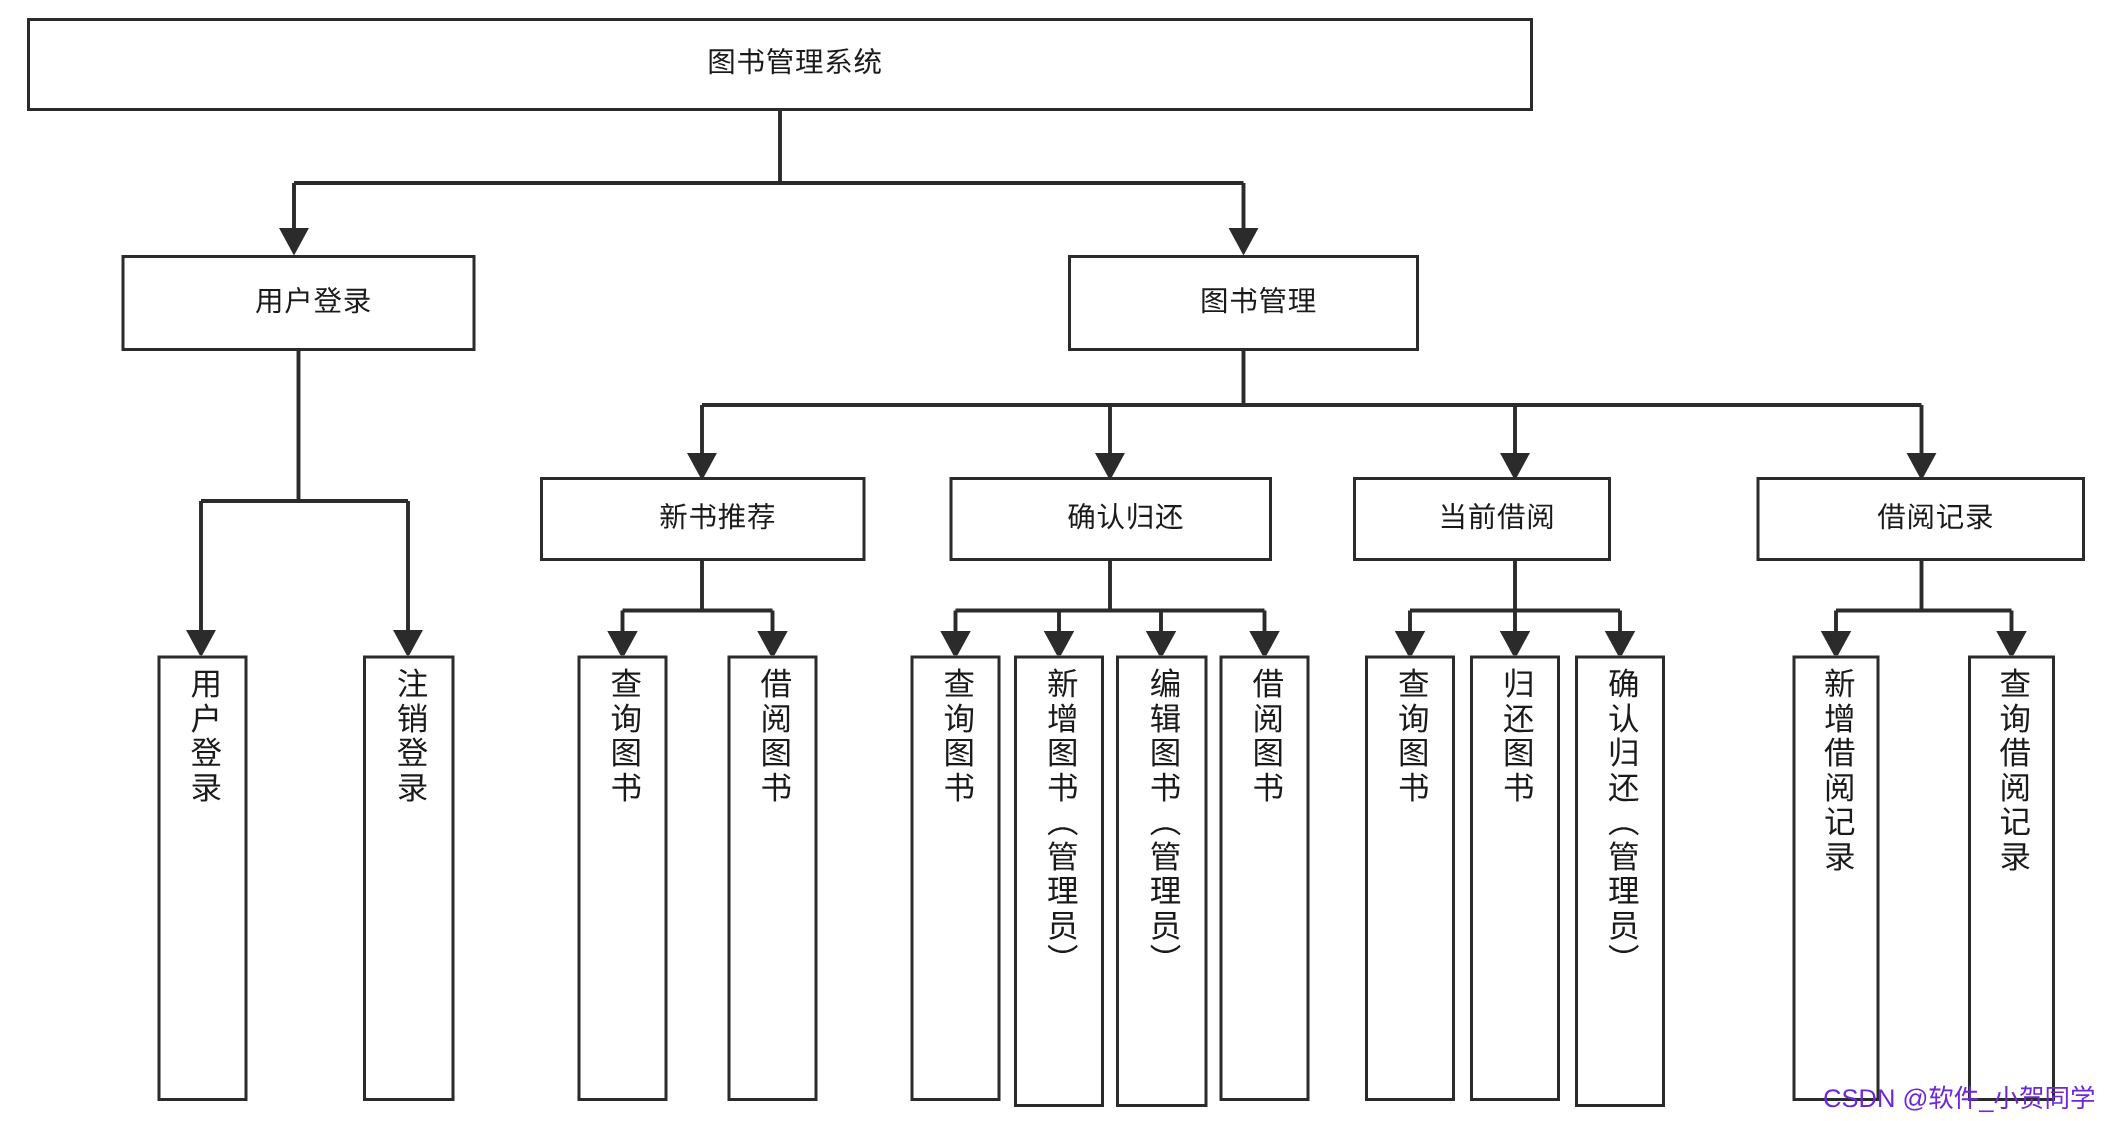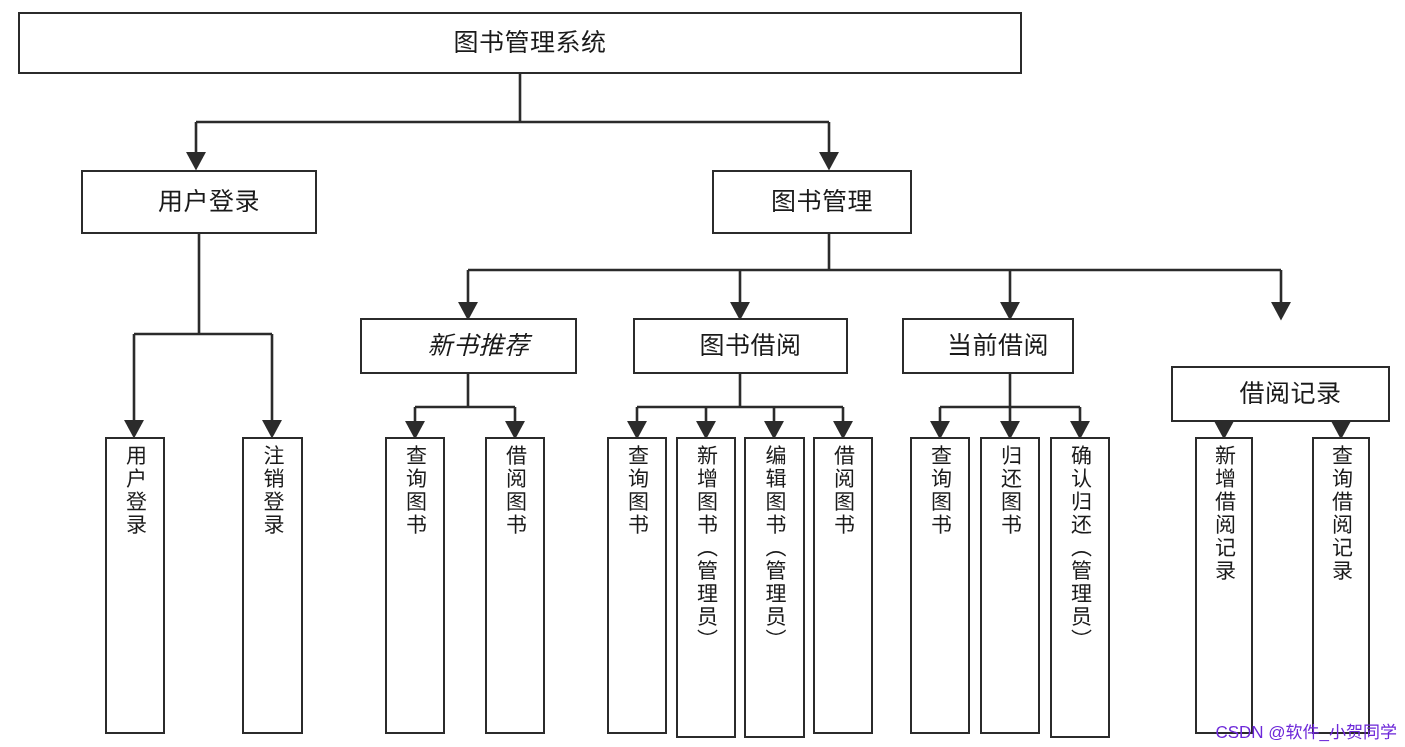--- a/index.html
+++ b/index.html
@@ -32,21 +32,21 @@
     background: #ffffff;
     border: 2px solid #2b2b2b;
     display: flex;
     align-items: center;
     justify-content: center;
     color: #1a1a1a;
   }
   .node.level-root,
   .node.level-mid1,
   .node.level-mid2 {
-    font-size: 25px;
+    font-size: 19px;
     letter-spacing: 0.5px;
     padding-left: 20px;
   }
   .node.level-leaf {
     font-size: 21px;
     padding: 6px 2px;
     align-items: flex-start;
     justify-content: center;
   }
   .node-label {
@@ -129,37 +129,37 @@
   </svg>
 
   <div class="node level-root" style="left:18px; top:12px; width:1004px; height:62px;">
     <span class="node-label">图书管理系统</span>
   </div>
 
   <div class="node level-mid1" style="left:81px; top:170px; width:236px; height:64px;">
     <span class="node-label">用户登录</span>
   </div>
 
-  <div class="node level-mid1" style="left:712px; top:170px; width:200px; height:64px;">
+  <div class="node level-mid1" style="left:712px; top:170px; width:234px; height:64px;">
     <span class="node-label">图书管理</span>
   </div>
 
-  <div class="node level-mid2" style="left:360px; top:318px; width:217px; height:56px;font-style:italic;">
+  <div class="node level-mid2" style="left:360px; top:318px; width:217px; height:56px;">
     <span class="node-label">新书推荐</span>
   </div>
 
   <div class="node level-mid2" style="left:633px; top:318px; width:215px; height:56px;">
-    <span class="node-label">图书借阅</span>
+    <span class="node-label">确认归还</span>
   </div>
 
   <div class="node level-mid2" style="left:902px; top:318px; width:172px; height:56px;">
     <span class="node-label">当前借阅</span>
   </div>
 
-  <div class="node level-mid2" style="left:1171px; top:318px; width:219px; height:56px;margin-top:48px;">
+  <div class="node level-mid2" style="left:1171px; top:318px; width:219px; height:56px;">
     <span class="node-label">借阅记录</span>
   </div>
 
   <div class="node level-leaf" style="left:105px; top:437px; width:60px; height:297px;">
     <span class="node-label">用户登录</span>
   </div>
 
   <div class="node level-leaf" style="left:242px; top:437px; width:61px; height:297px;">
     <span class="node-label">注销登录</span>
   </div>

